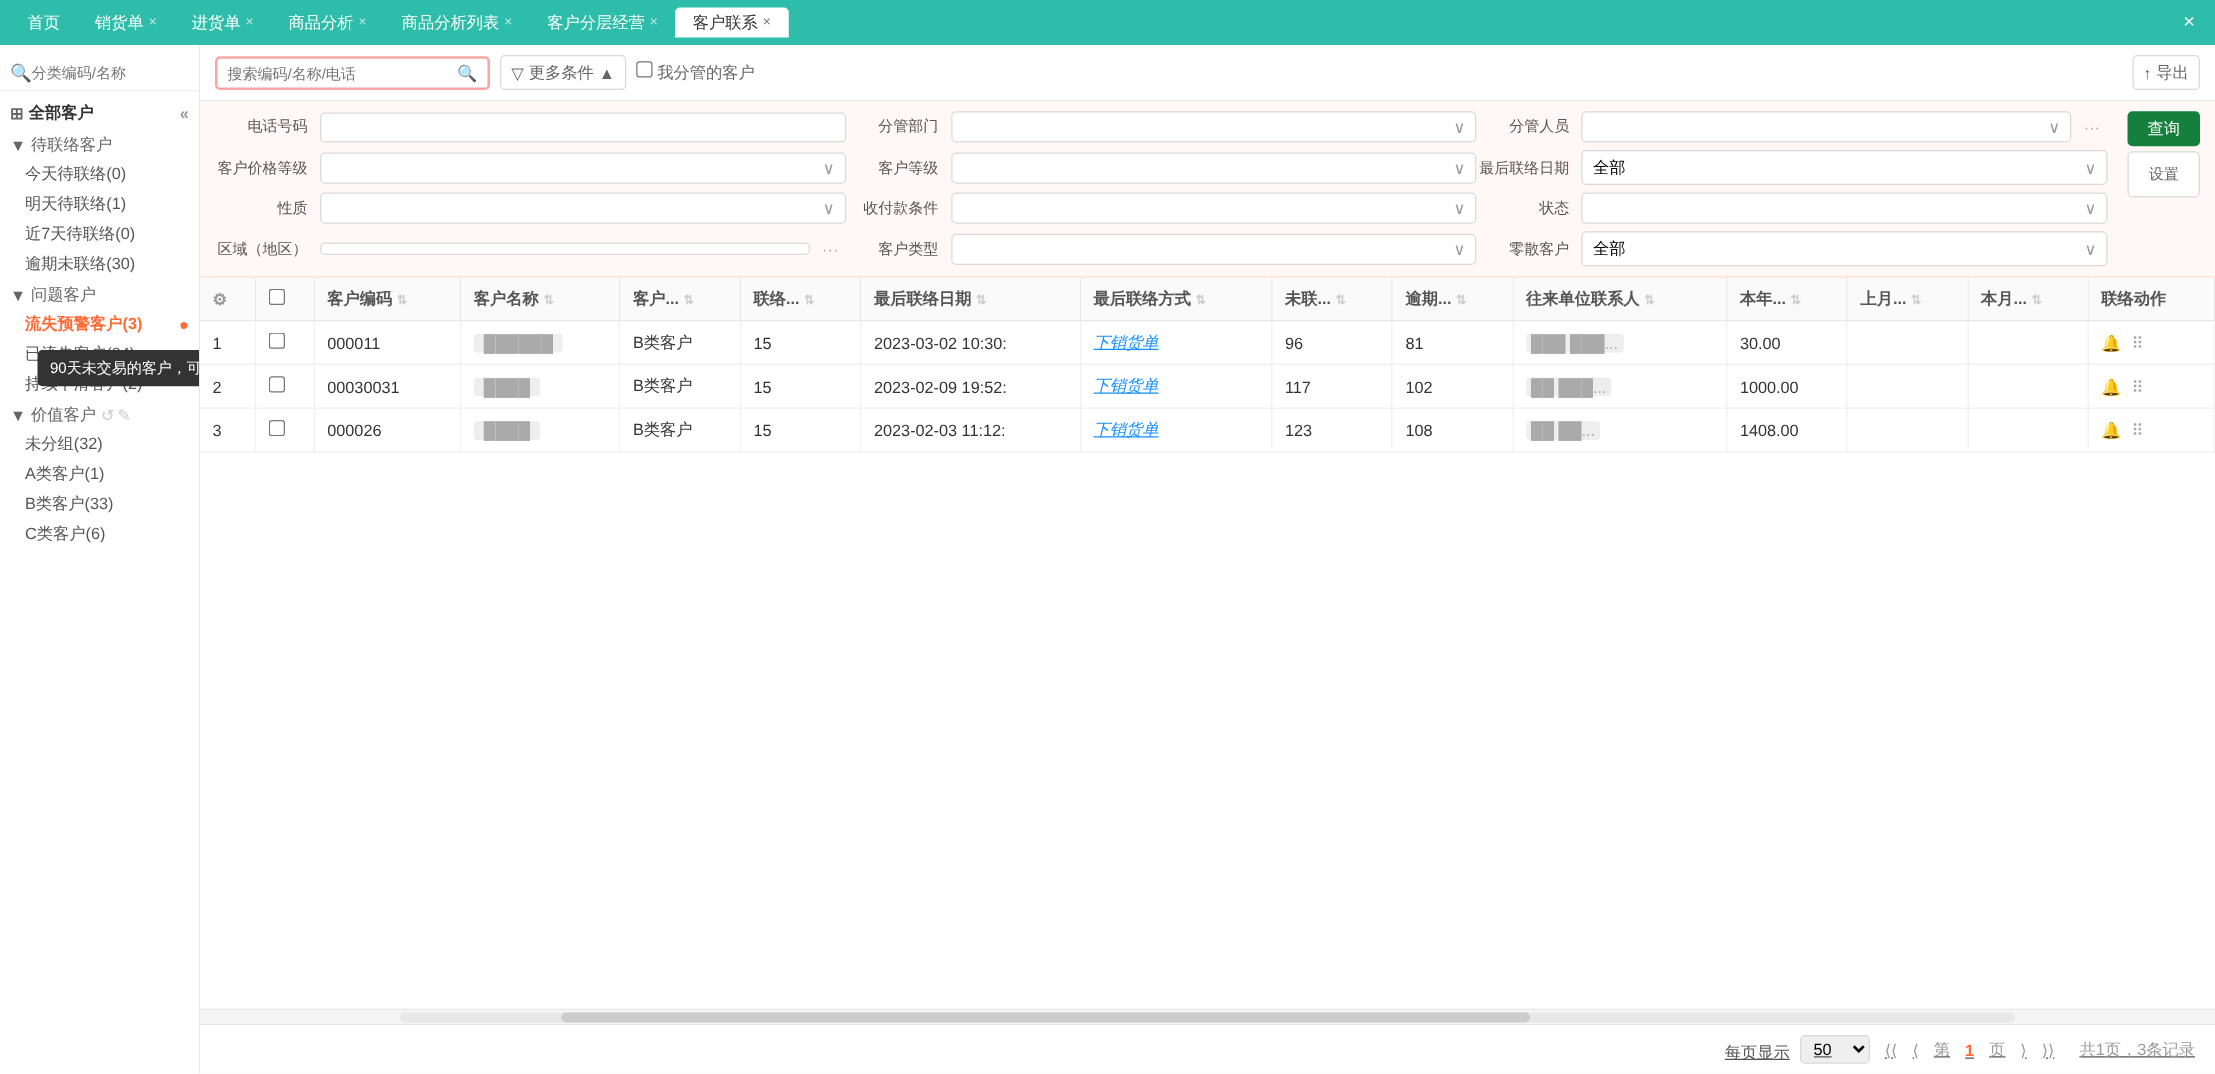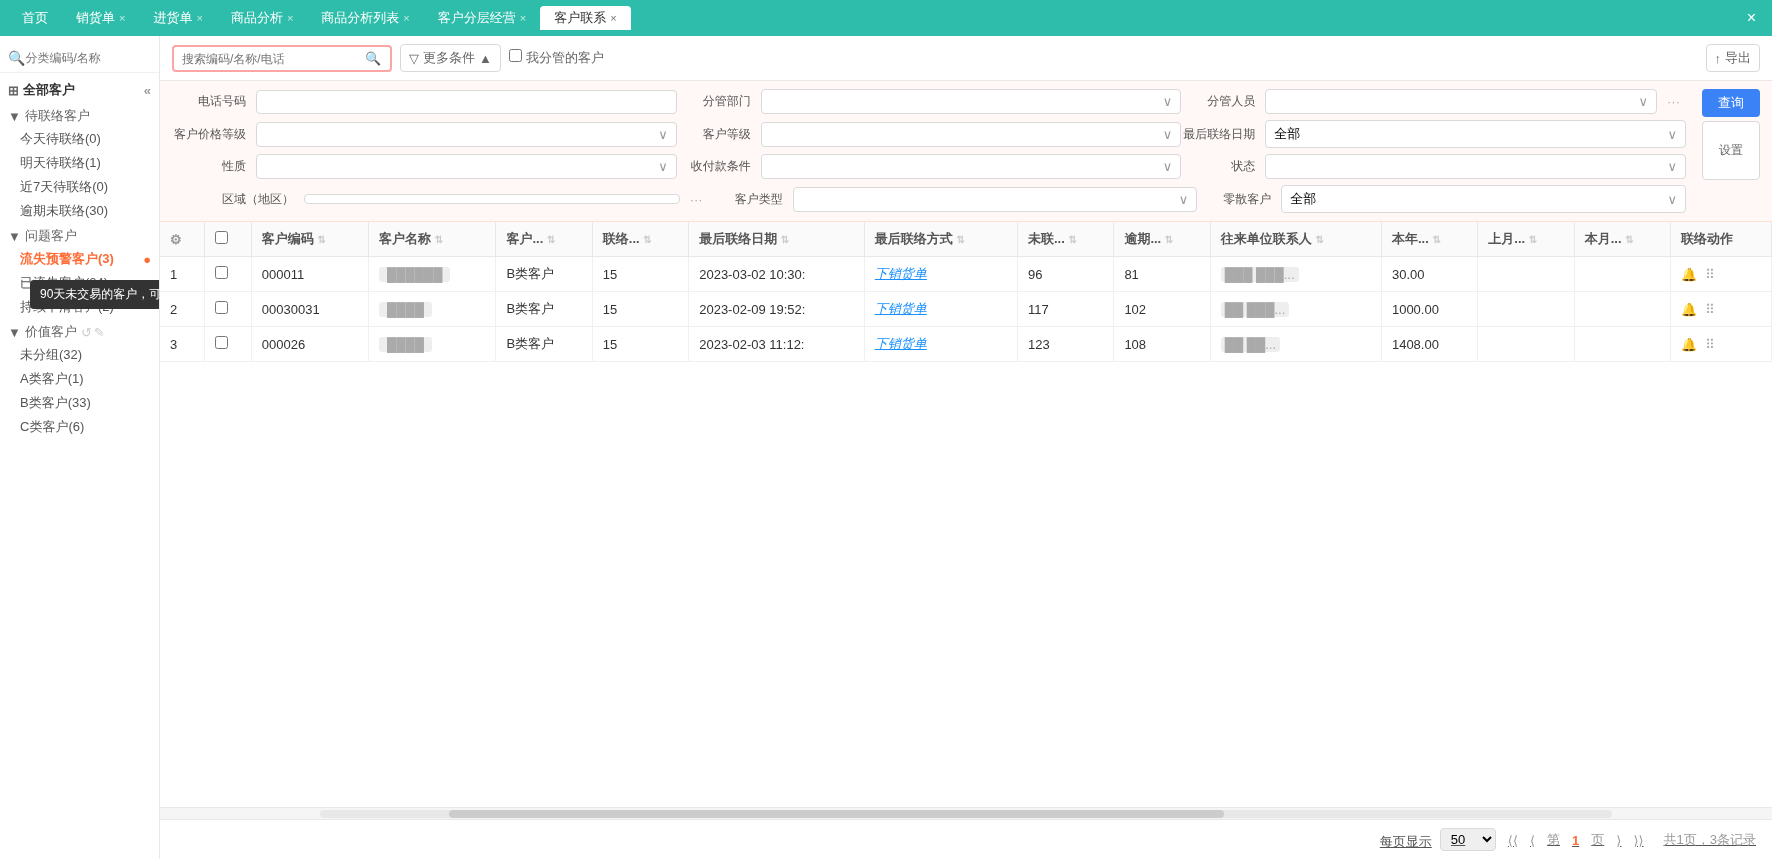--- a/index.html
+++ b/index.html
@@ -107,21 +107,21 @@
     }
 
     
     .adv-filter {
       background: #fff8f6; border-bottom: 1px solid #ffe0d0;
       padding: 8px 12px;
     }
     .adv-filter-row {
       display: flex; align-items: center; gap: 0; margin-bottom: 6px;
     }
-    .adv-filter-row:last-child { margin-bottom: 0; margin-left: 48px; }
+    .adv-filter-row:last-child { margin-bottom: 0; }
     .filter-cell {
       display: flex; align-items: center; flex: 1; gap: 4px;
       border-right: none;
     }
     .filter-label {
       color: #555; font-size: 12px; white-space: nowrap;
       min-width: 80px; text-align: right; padding-right: 6px;
     }
     .filter-input {
       flex: 1; border: 1px solid #d9d9d9; border-radius: 4px;
@@ -135,26 +135,26 @@
       cursor: pointer;
     }
     .filter-select .placeholder { color: #aaa; }
     .filter-select .dropdown-arrow { color: #999; }
     .filter-more { color: #aaa; cursor: pointer; padding: 0 6px; }
 
     .adv-filter-actions {
       display: flex; align-items: flex-start; padding-left: 8px; gap: 4px;
     }
     .btn-query {
-      background: #3b82f6; color: white; border: none;
+      background: #15803d; color: white; border: none;
       border-radius: 4px; padding: 5px 16px; cursor: pointer; font-size: 13px;
     }
     .btn-settings {
       background: white; color: #666; border: 1px solid #d9d9d9;
-      border-radius: 4px; padding: 20px 12px; cursor: pointer; font-size: 12px;
+      border-radius: 4px; padding: 9px 12px; cursor: pointer; font-size: 12px;
     }
 
     
     .table-container { flex: 1; overflow: auto; }
     table { width: 100%; border-collapse: collapse; font-size: 12px; }
     thead th {
       background: #fafafa; border-bottom: 1px solid #e8e8e8;
       border-right: 1px solid #e8e8e8;
       padding: 8px 10px; text-align: left; color: #555;
       white-space: nowrap; position: sticky; top: 0; z-index: 10;

